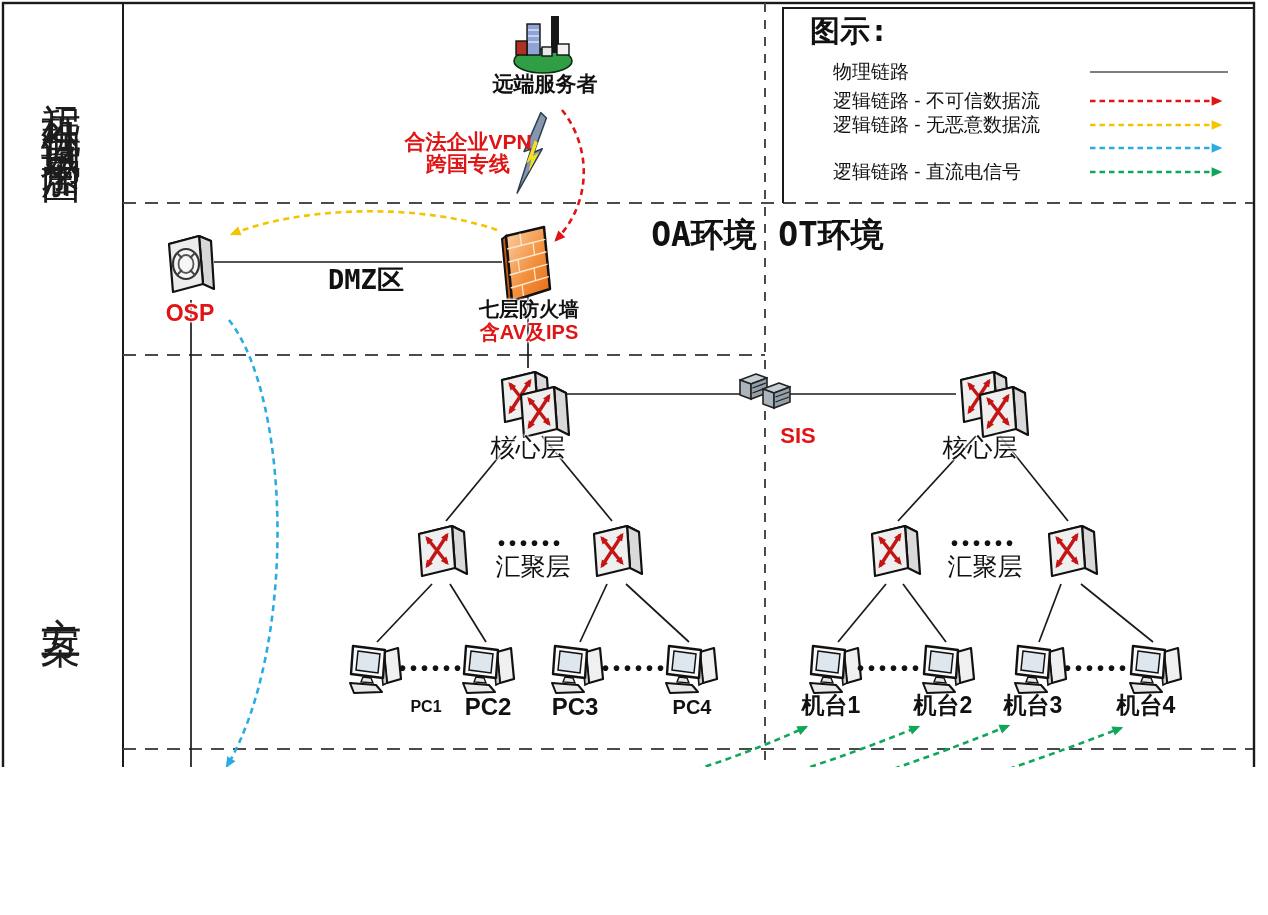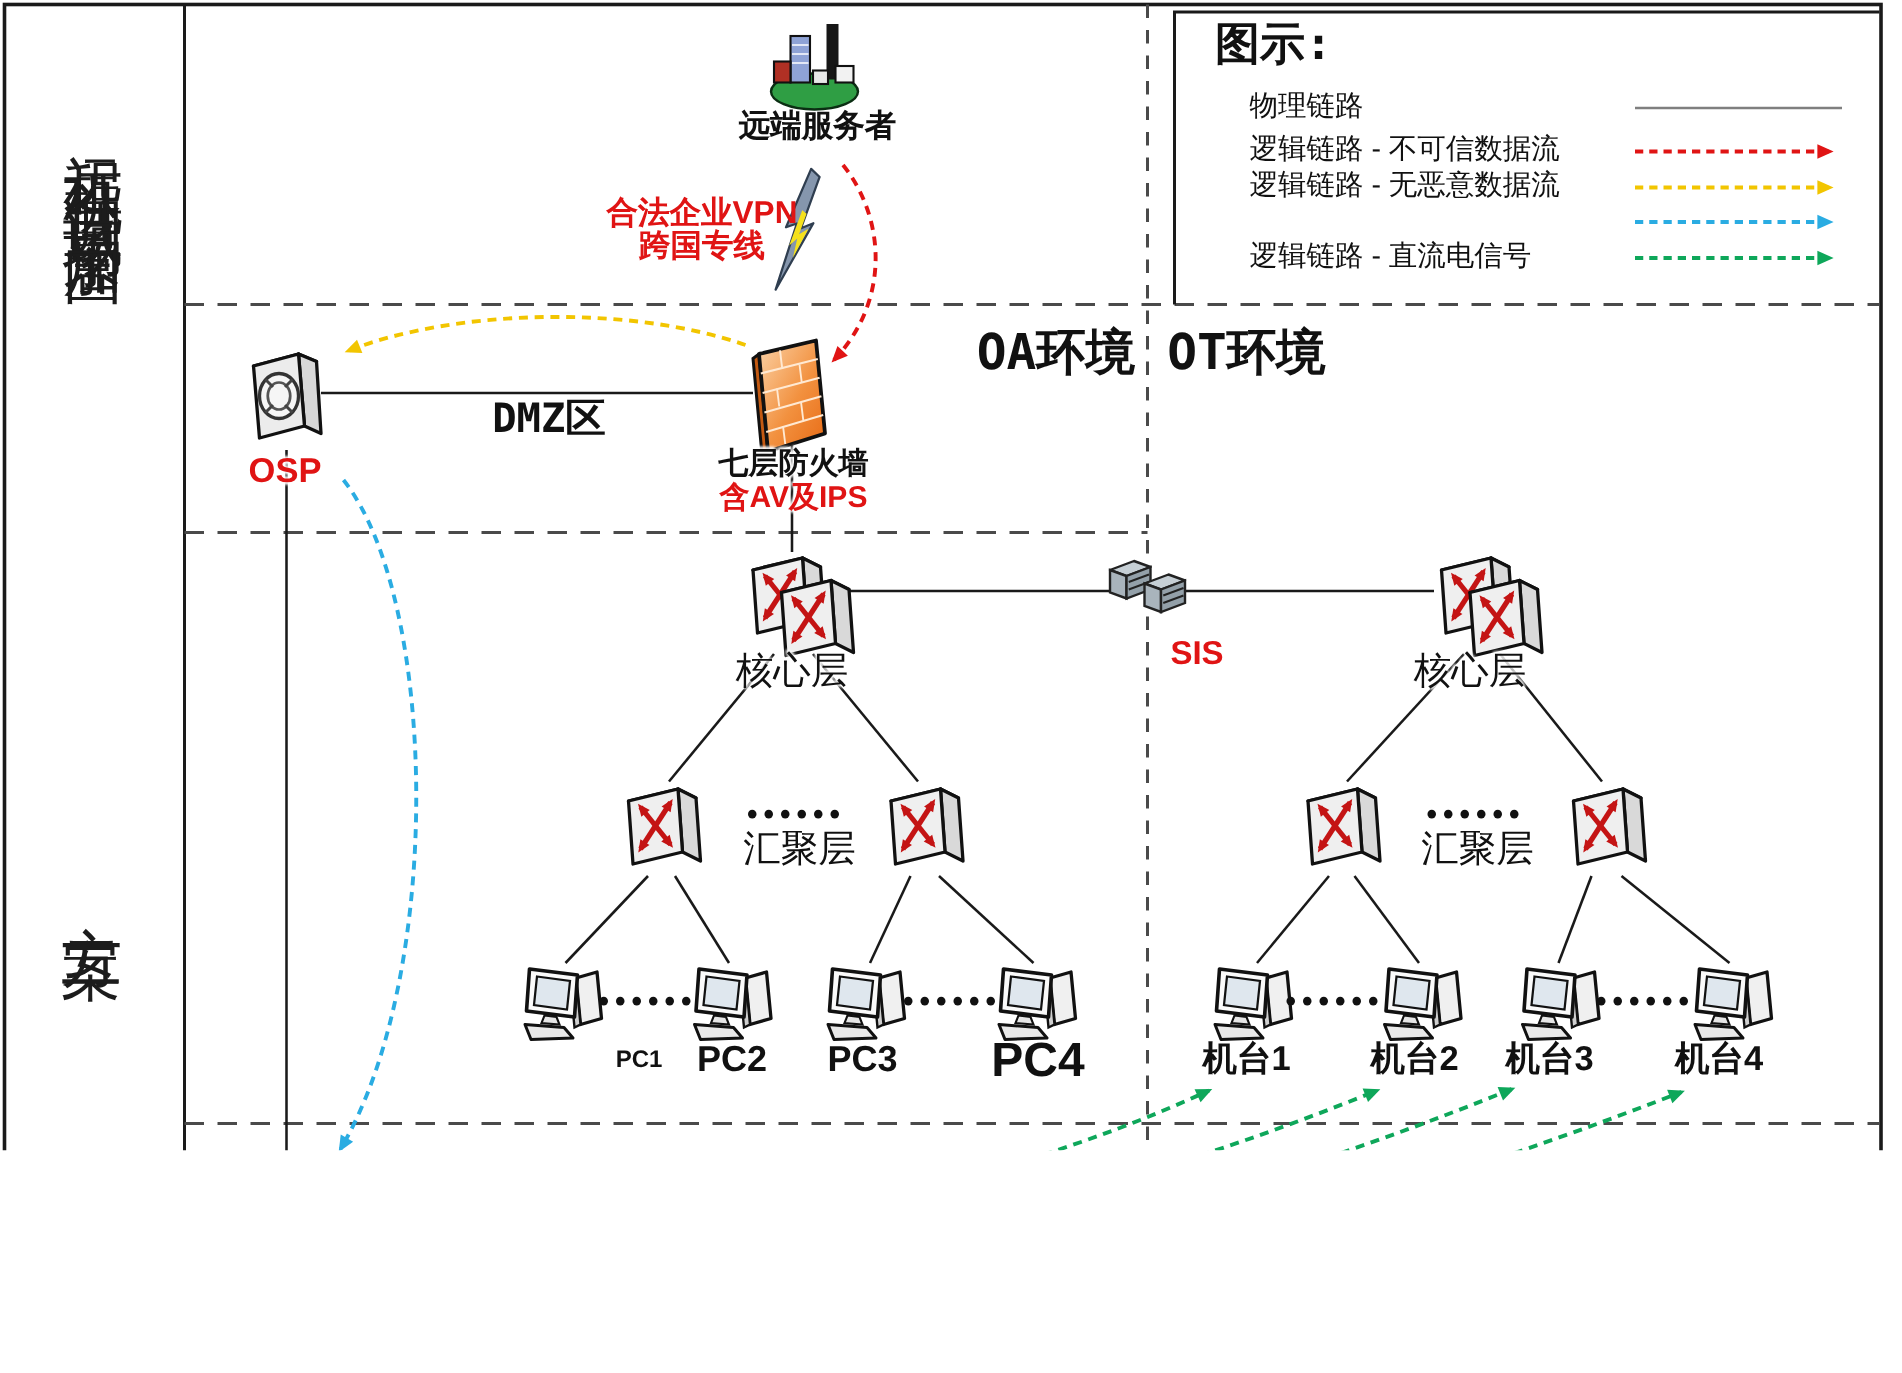--- a/index.html
+++ b/index.html
@@ -269,21 +269,21 @@
 <div class="lbl halo" style="left:985px;top:567px;font-size:25px;font-weight:500;">汇聚层</div>
 
 <div class="lbl dots" style="left:432px;top:668px;">••••••</div>
 <div class="lbl dots" style="left:635px;top:668px;">••••••</div>
 <div class="lbl dots" style="left:890px;top:668px;">••••••</div>
 <div class="lbl dots" style="left:1097px;top:668px;">••••••</div>
 
 <div class="lbl b" style="left:386px;top:707px;font-size:16px;margin-left:40px;">PC1</div>
 <div class="lbl b" style="left:488px;top:707px;font-size:24px;">PC2</div>
 <div class="lbl b" style="left:575px;top:707px;font-size:24px;">PC3</div>
-<div class="lbl b" style="left:692px;top:707px;font-size:32px;">PC4</div>
+<div class="lbl b" style="left:692px;top:707px;font-size:20px;">PC4</div>
 
 <div class="lbl b" style="left:831px;top:706px;font-size:23px;">机台1</div>
 <div class="lbl b" style="left:943px;top:706px;font-size:23px;">机台2</div>
 <div class="lbl b" style="left:1033px;top:706px;font-size:23px;">机台3</div>
 <div class="lbl b" style="left:1146px;top:706px;font-size:23px;">机台4</div>
 
 <div class="lbl grn halo" style="left:433px;top:800px;font-size:22px;">直流电信号</div>
 
 </div>
 

